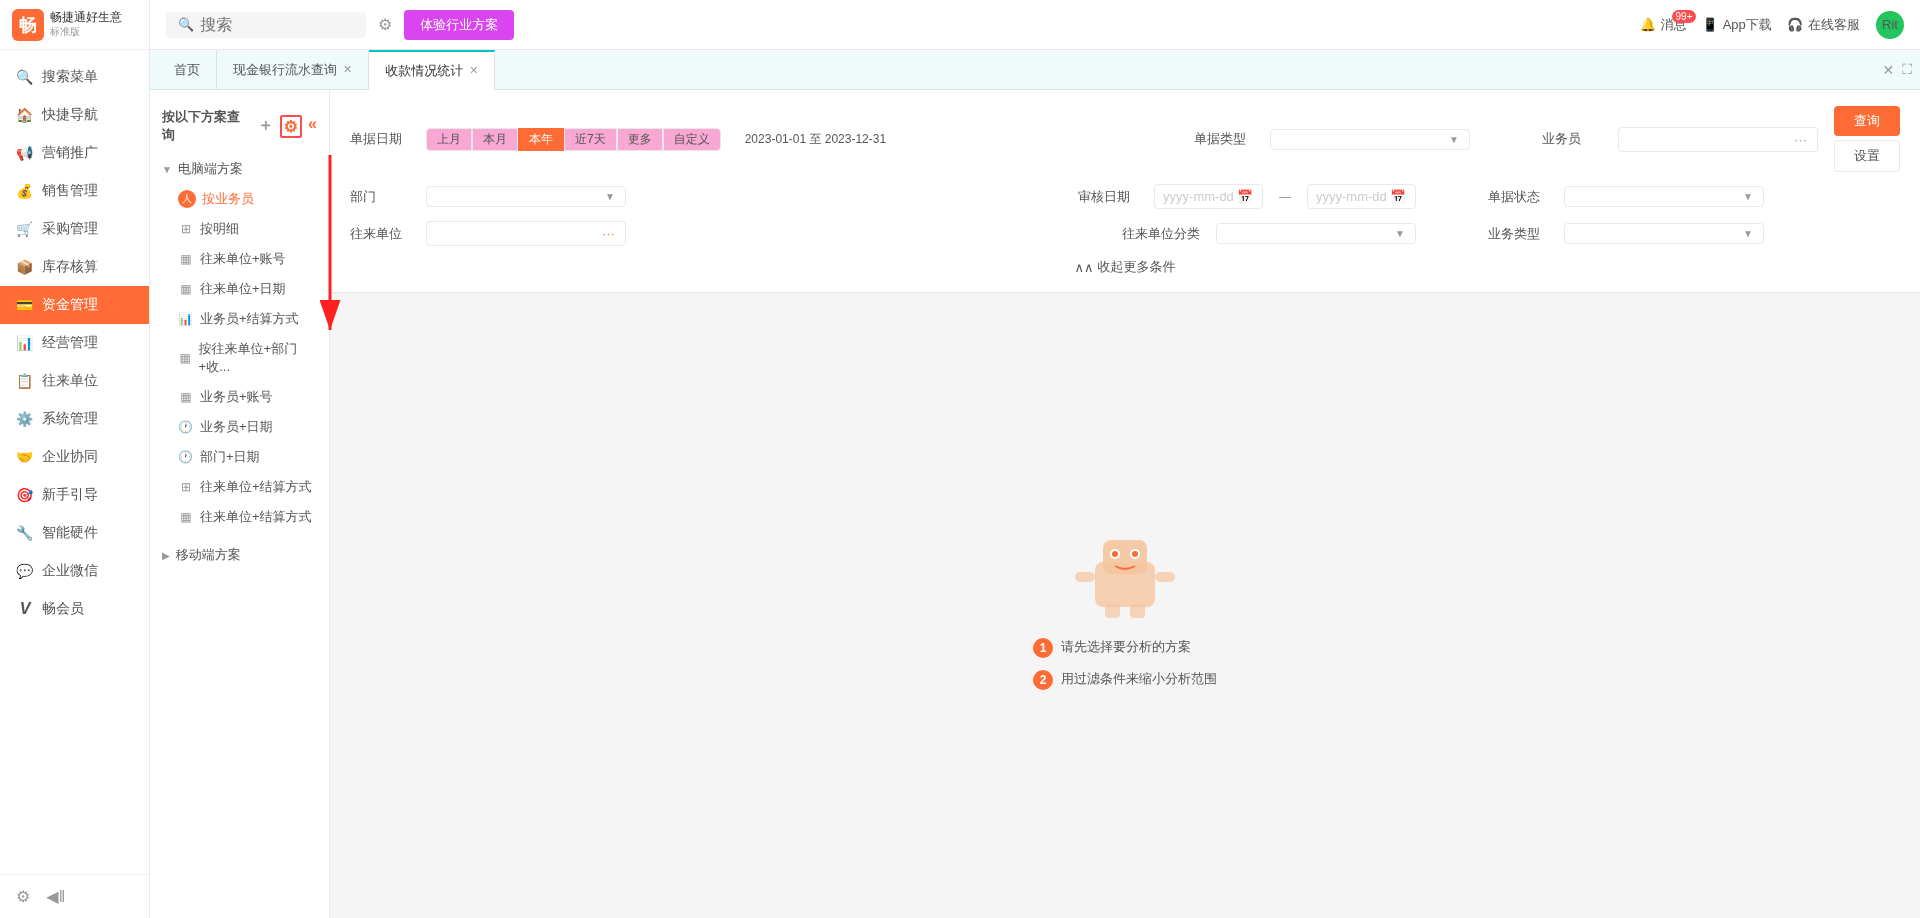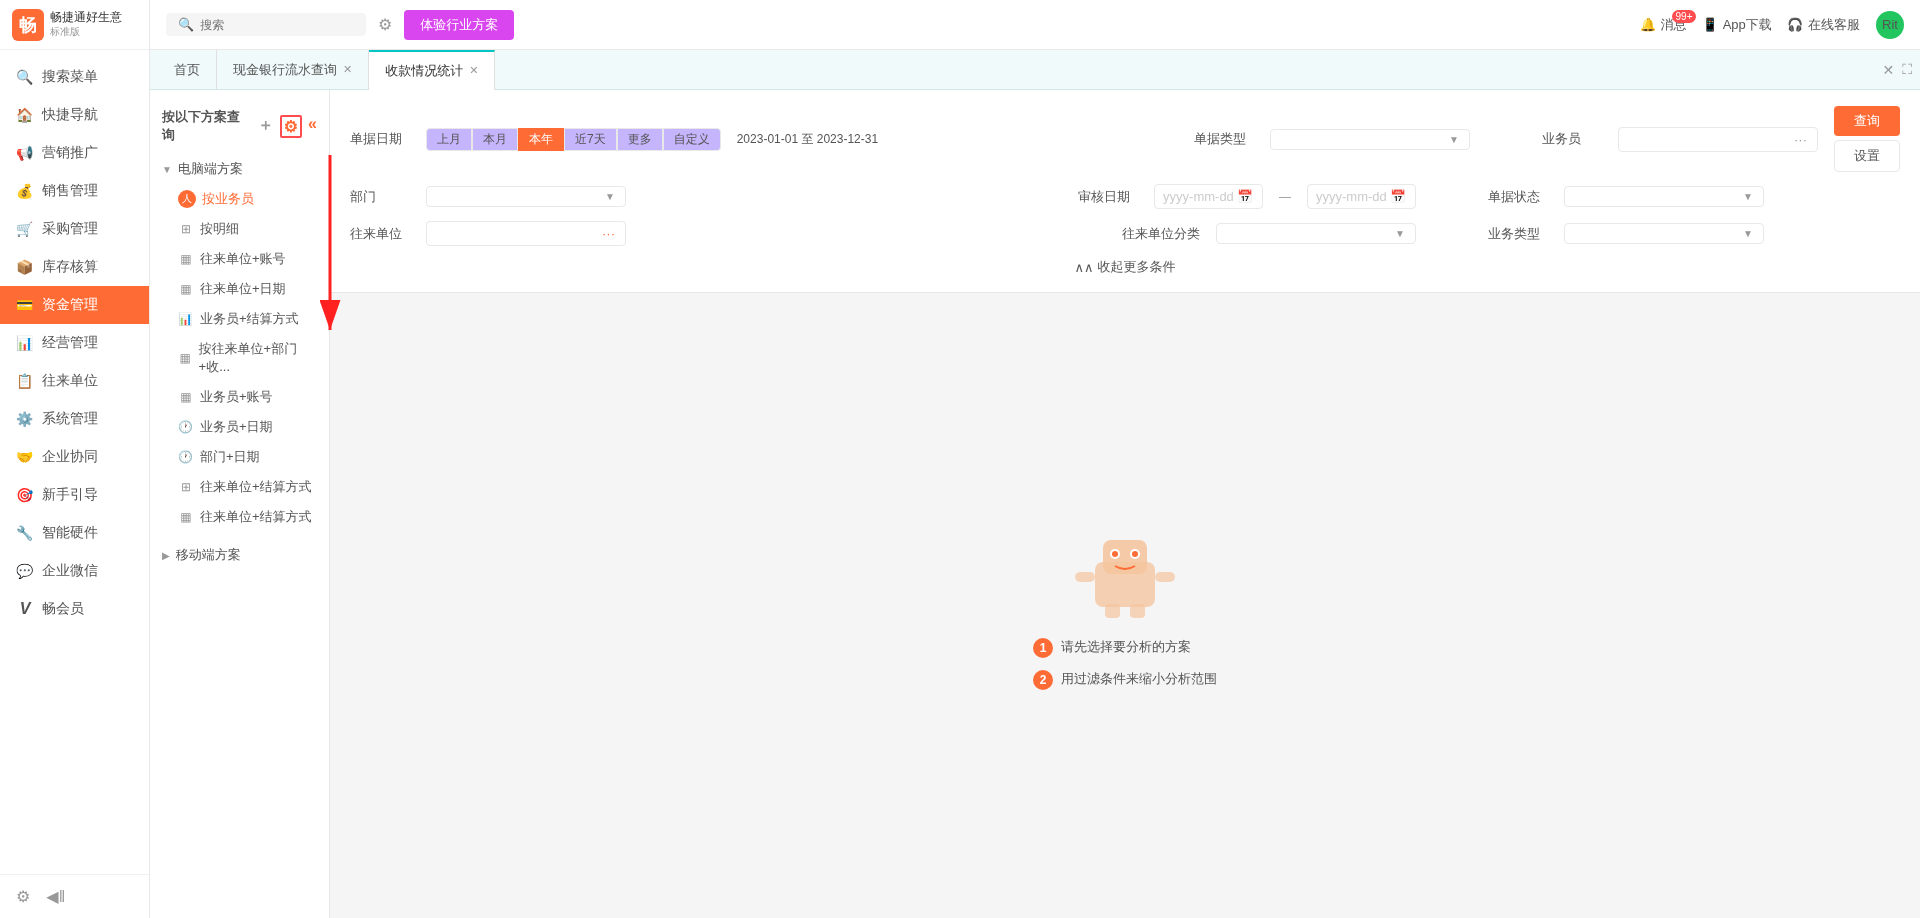--- a/index.html
+++ b/index.html
@@ -18,21 +18,21 @@
     .nav-item .nav-label { font-size: 14px; }
     .sidebar-bottom { padding: 12px 16px; border-top: 1px solid #f0f0f0; display: flex; gap: 16px; }
     .sidebar-bottom-icon { color: #999; cursor: pointer; font-size: 16px; }
 
     
     .main { flex: 1; display: flex; flex-direction: column; height: 918px; overflow: hidden; }
 
     
     .topbar { height: 50px; background: #fff; border-bottom: 1px solid #e8e8e8; display: flex; align-items: center; padding: 0 16px; gap: 12px; }
     .topbar-search { background: #f5f5f5; border-radius: 4px; padding: 4px 12px; display: flex; align-items: center; gap: 6px; width: 200px; }
-    .topbar-search input { border: none; background: transparent; outline: none; font-size: 12px; color: #999; width: 140px; }
+    .topbar-search input { border: none; background: transparent; outline: none; font-size: 16px; color: #999; width: 140px; }
     .topbar-settings { color: #999; font-size: 16px; cursor: pointer; }
     .topbar-trial-btn { background: #d946ef; color: #fff; border: none; border-radius: 4px; padding: 6px 16px; cursor: pointer; font-size: 13px; }
     .topbar-right { margin-left: auto; display: flex; align-items: center; gap: 16px; }
     .topbar-msg { display: flex; align-items: center; gap: 4px; color: #555; cursor: pointer; position: relative; }
     .badge { background: #ff4d4f; color: #fff; font-size: 10px; border-radius: 8px; padding: 1px 4px; position: absolute; top: -6px; right: -10px; }
     .topbar-app { display: flex; align-items: center; gap: 4px; color: #555; cursor: pointer; }
     .topbar-service { display: flex; align-items: center; gap: 4px; color: #555; cursor: pointer; }
     .topbar-avatar { width: 28px; height: 28px; border-radius: 50%; background: #e8e8e8; }
 
     
@@ -53,25 +53,25 @@
     .page-title { font-size: 18px; font-weight: bold; color: #333; border: 2px solid #ff4d4f; padding: 2px 8px; }
     .page-header-actions { margin-left: auto; display: flex; gap: 12px; align-items: center; }
     .export-btn { display: flex; align-items: center; gap: 4px; color: #555; cursor: pointer; font-size: 13px; }
     .refresh-btn { display: flex; align-items: center; gap: 4px; color: #555; cursor: pointer; font-size: 13px; }
 
     
     .filter-panel { background: #fff; padding: 16px 20px; border-bottom: 1px solid #e8e8e8; }
     .filter-row { display: flex; align-items: center; gap: 16px; margin-bottom: 12px; }
     .filter-label { color: #555; min-width: 60px; font-size: 13px; }
     .date-tabs { display: flex; gap: 0; }
-    .date-tab { padding: 2px 10px; border: 1px solid #e8e8e8; cursor: pointer; color: #555; font-size: 12px; background: #c4b5fd; }
+    .date-tab { padding: 2px 10px; border: 1px solid #e8e8e8; cursor: pointer; color: #555; font-size: 12px; background: #f9a8d4; }
     .date-tab:first-child { border-radius: 4px 0 0 4px; }
     .date-tab:last-child { border-radius: 0 4px 4px 0; }
     .date-tab.active { background: #ff6b35; color: #fff; border-color: #ff6b35; }
-    .date-range { font-size: 12px; color: #555; }
+    .date-range { font-size: 12px; color: #555; margin-left: 8px; }
     .filter-select { display: flex; align-items: center; gap: 4px; border: 1px solid #e8e8e8; border-radius: 4px; padding: 4px 10px; cursor: pointer; min-width: 120px; color: #555; font-size: 13px; }
     .filter-select .arrow { color: #999; font-size: 10px; margin-left: auto; }
     .filter-divider { color: #999; font-size: 12px; }
     .date-input { display: flex; align-items: center; gap: 4px; border: 1px solid #e8e8e8; border-radius: 4px; padding: 4px 8px; color: #ccc; font-size: 12px; cursor: pointer; }
     .query-btn { background: #ff6b35; color: #fff; border: none; border-radius: 4px; padding: 6px 20px; cursor: pointer; font-size: 13px; }
     .settings-btn { border: 1px solid #e8e8e8; color: #555; background: #fff; border-radius: 4px; padding: 6px 16px; cursor: pointer; font-size: 13px; }
     .collapse-more { display: flex; align-items: center; justify-content: center; gap: 4px; color: #555; cursor: pointer; font-size: 13px; margin-top: 4px; }
 
     
     .scheme-panel { width: 180px; min-width: 180px; background: #fff; border-right: 1px solid #e8e8e8; padding: 12px 0; overflow-y: auto; }

